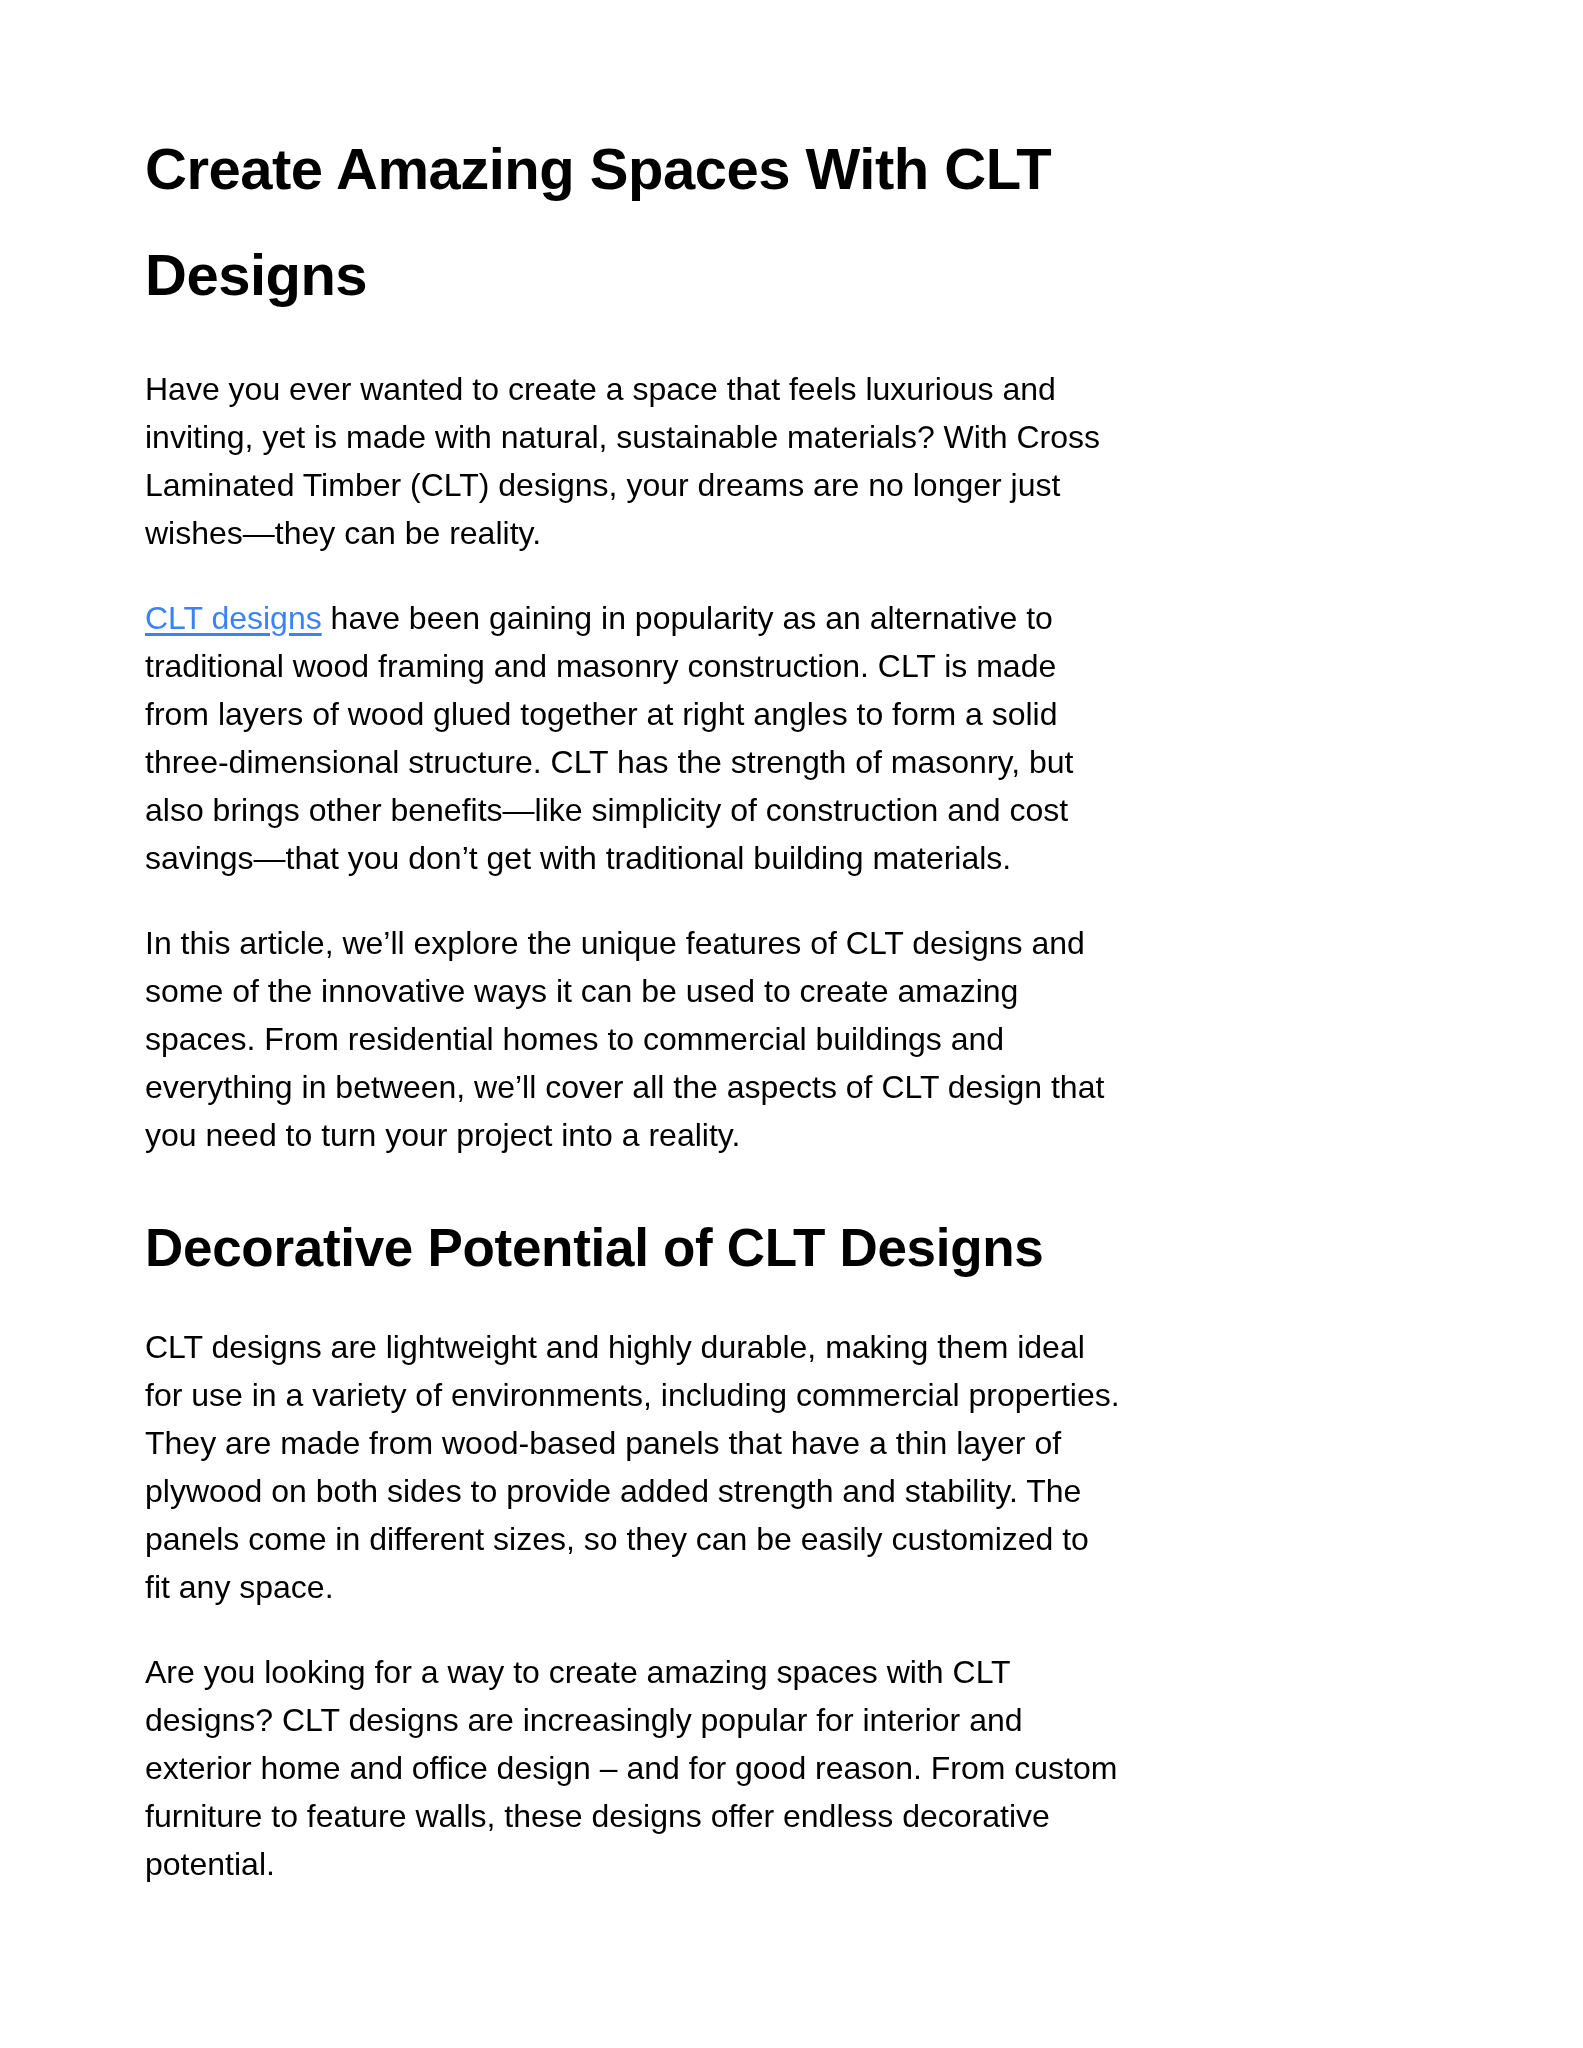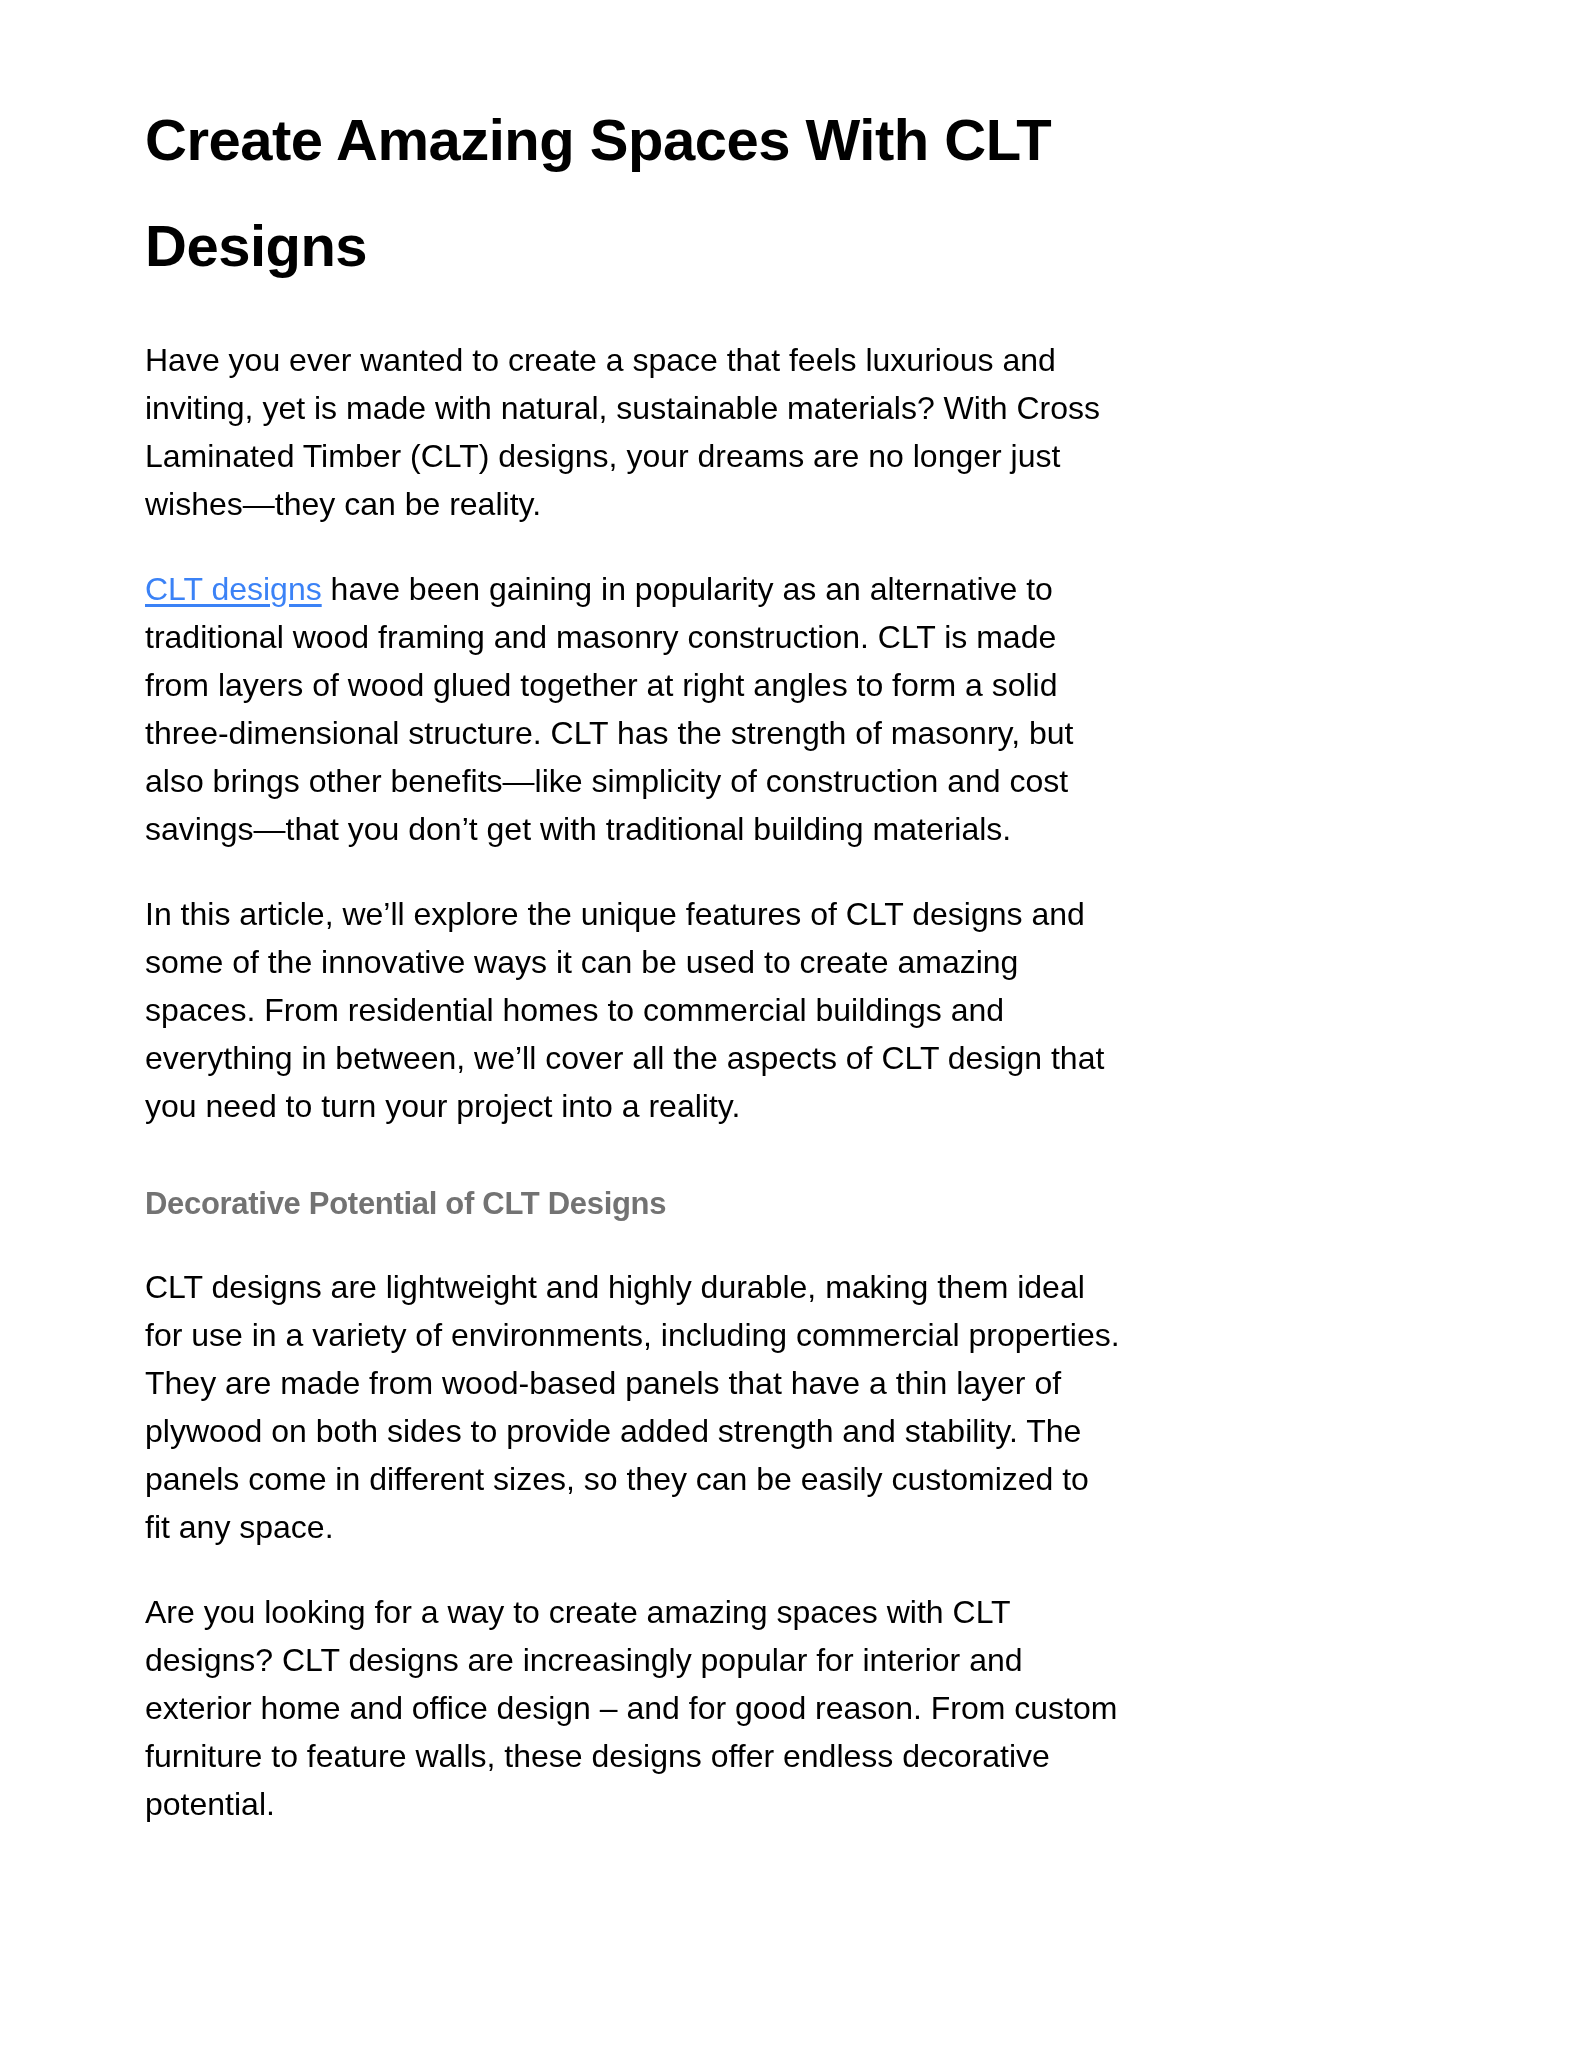--- a/index.html
+++ b/index.html
@@ -9,40 +9,40 @@
   }
   body {
     width: 1583px;
     height: 2048px;
     overflow: hidden;
     font-family: "Liberation Sans", sans-serif;
     color: #000000;
   }
   .page {
     box-sizing: border-box;
-    padding: 87px 0 0 145px;
+    padding: 116px 0 0 145px;
     width: 1583px;
   }
   .doc-title {
     margin: 0 0 38px 0;
     max-width: 1110px;
     font-size: 58px;
     font-weight: 700;
     line-height: 1.82;
     letter-spacing: -0.5px;
     color: #000000;
   }
   .doc-h2 {
     margin: 52px 0 38px 0;
     max-width: 1110px;
-    font-size: 31px;
+    font-size: 53px;
     font-weight: 700;
     line-height: 1.4;
     letter-spacing: -0.3px;
-    color: #737373;
+    color: #000000;
   }
   .doc-p {
     margin: 0 0 37px 0;
     max-width: 975px;
     font-size: 32px;
     font-weight: 400;
     line-height: 48px;
     color: #000000;
   }
   .doc-link {

